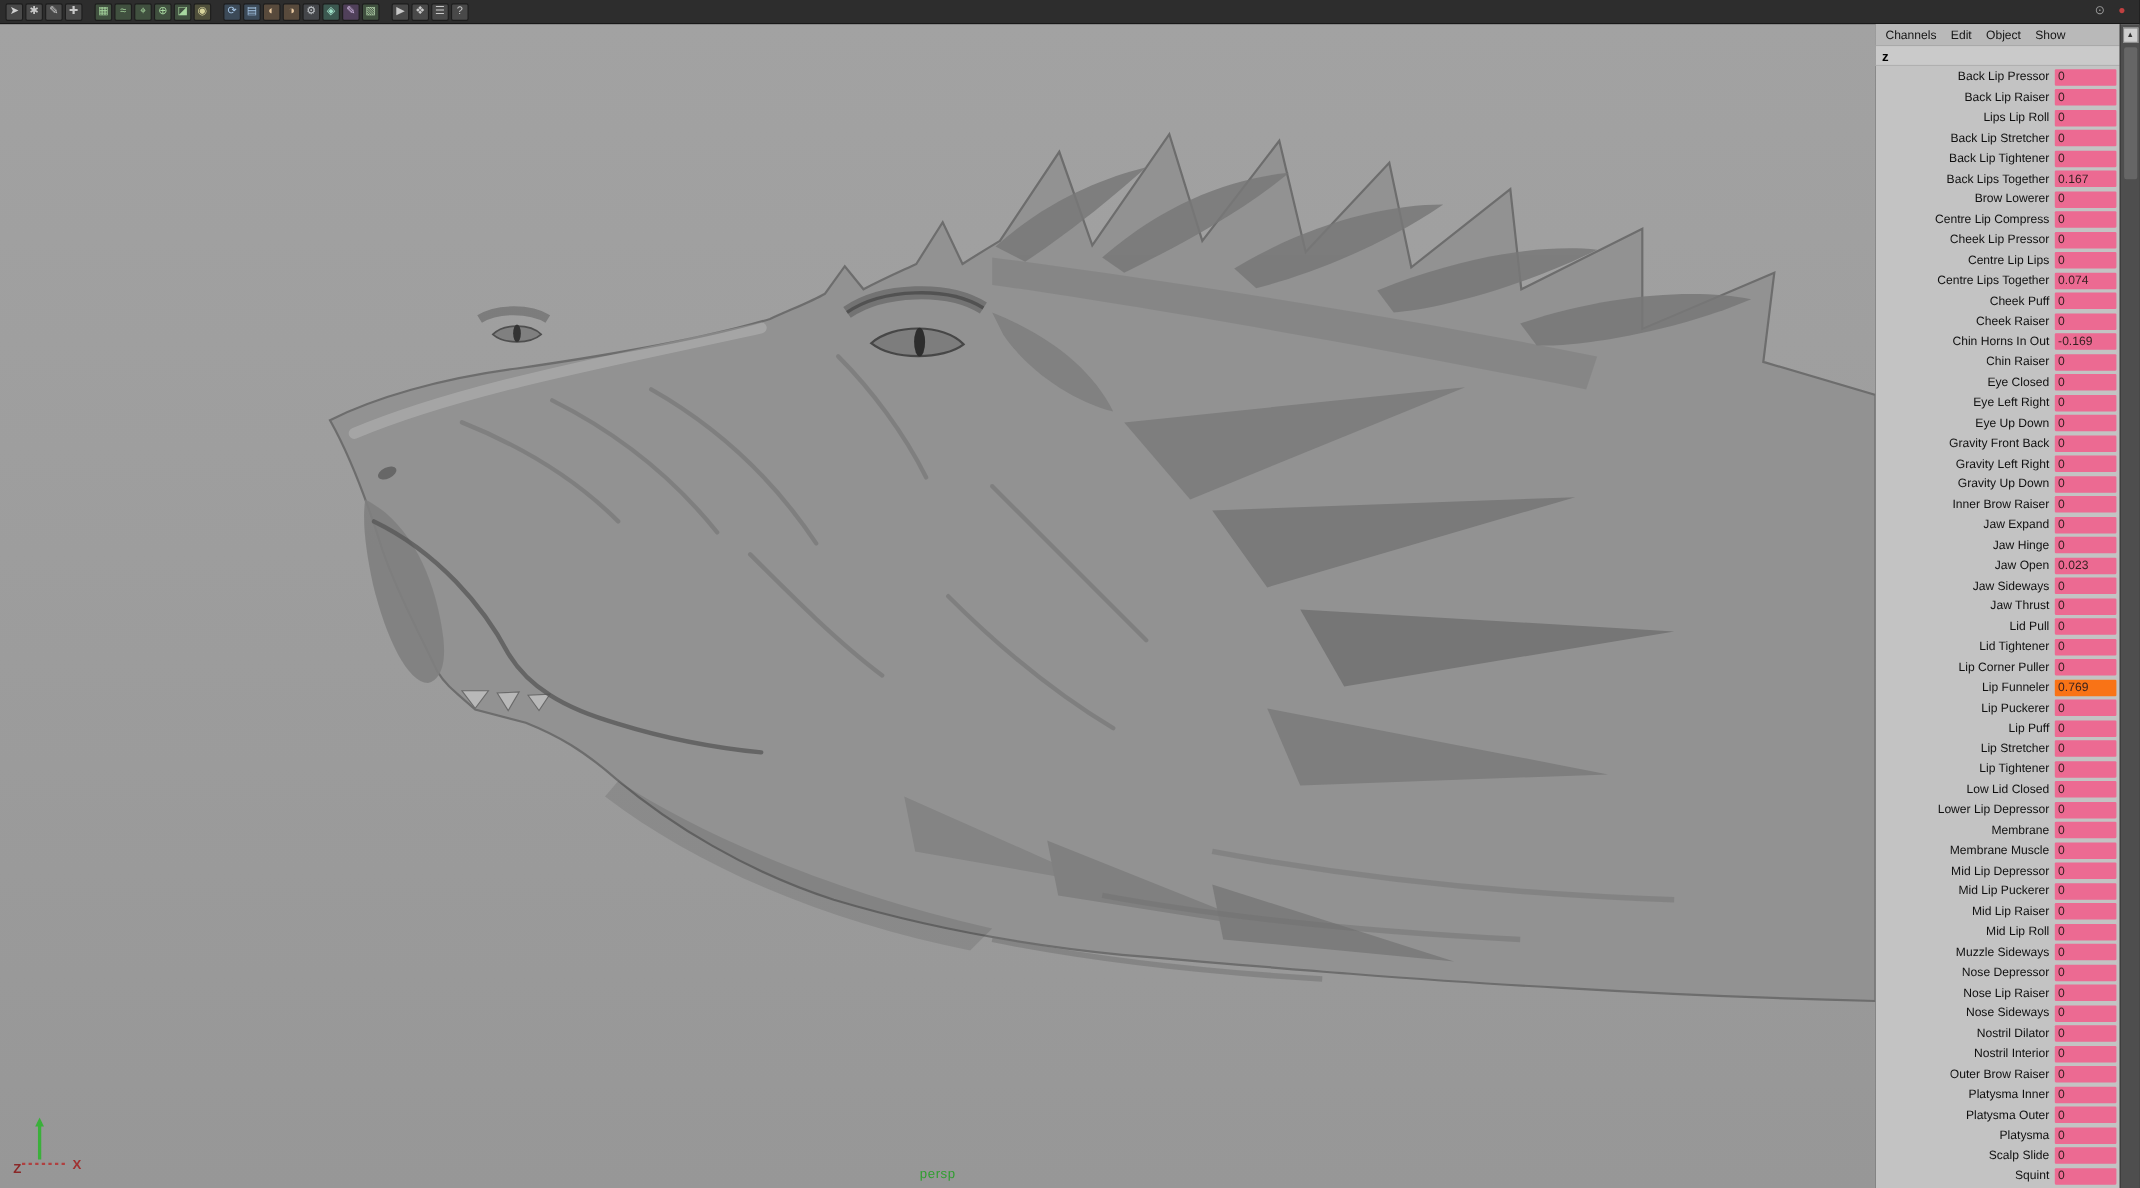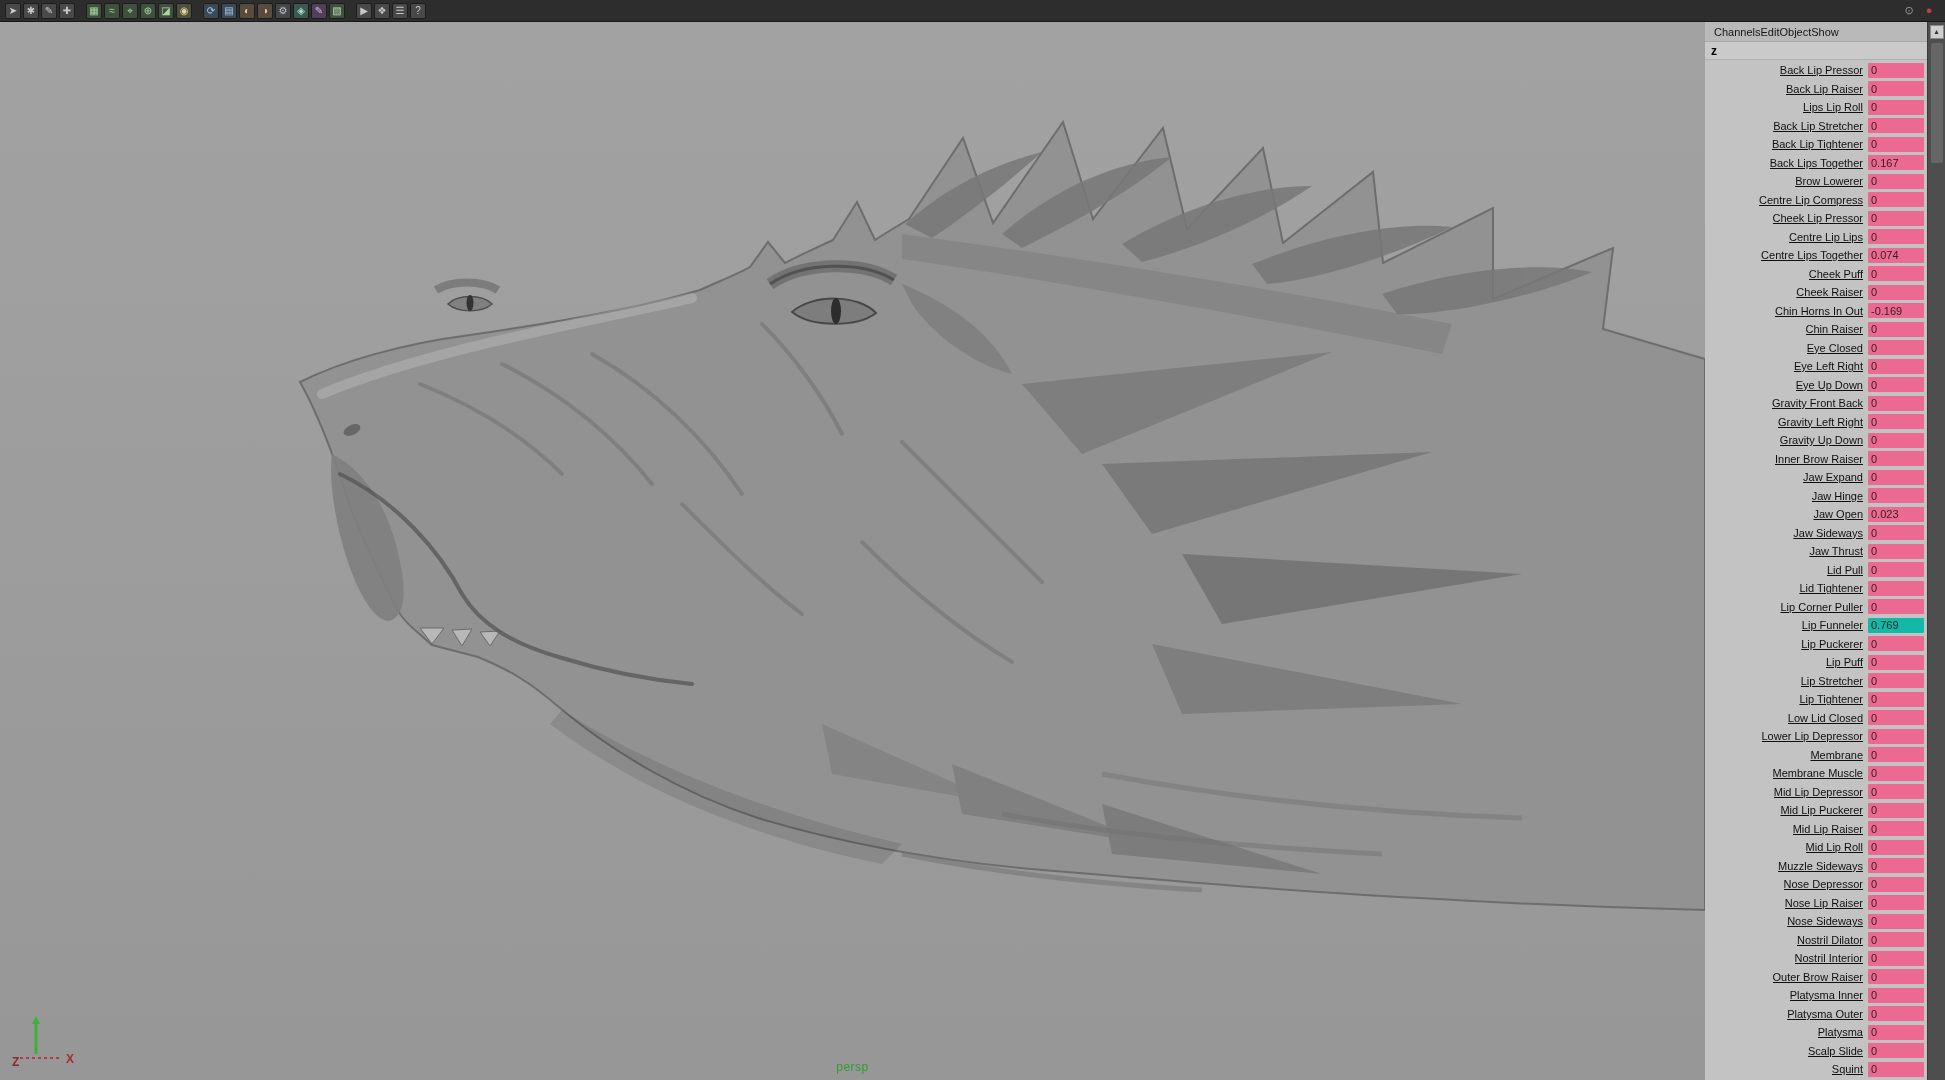--- a/index.html
+++ b/index.html
@@ -41,38 +41,38 @@
     position:absolute; bottom:6px; left:50%; transform:translateX(-50%);
     color:#2f9e2f; font-size:12px; letter-spacing:0.5px;
   }
   .axis-gizmo { position:absolute; left:10px; bottom:8px; width:72px; height:58px; }
 
   
   .channel-panel { width:240px; flex:0 0 240px; background:#c3c3c3; display:flex; }
   .panel-content { flex:1; display:flex; flex-direction:column; min-width:0; }
   .panel-menus {
     height:20px; flex:0 0 20px; background:#b9b9b9;
-    display:flex; align-items:center; padding:0 9px;
+    display:flex; align-items:center; gap:13px; padding:0 9px;
     font-size:11px; color:#151515; border-bottom:1px solid #a8a8a8;
   }
   .menu-item { cursor:default; white-space:nowrap; }
   .panel-header {
     height:18px; flex:0 0 18px; background:#cacaca;
     display:flex; align-items:center; padding:0 6px;
     font-size:12px; font-weight:bold; color:#000;
     border-bottom:1px solid #b0b0b0;
   }
   .channel-list { flex:1; overflow:hidden; padding-top:1px; }
   .ch-row {
     height:18.5px; display:flex; align-items:center;
     justify-content:flex-end; padding-right:3px;
   }
   .ch-label {
     font-size:11px; color:#101010; text-align:center;
-    padding-right:5px; white-space:nowrap; overflow:hidden;text-decoration:underline;
+    padding-right:5px; white-space:nowrap; overflow:hidden;
   }
   .ch-value {
     width:56px; flex:0 0 56px; height:15px; border-radius:1px;
     font-size:11px; color:#331f1f; padding:0 3px;
     display:flex; align-items:center; white-space:nowrap; overflow:hidden;
   }
   .panel-scrollbar {
     width:18px; flex:0 0 18px; background:#4e4e4e;
     display:flex; flex-direction:column; align-items:center;
     border-left:1px solid #3a3a3a;
@@ -348,21 +348,21 @@
             <div class="ch-row">
               <span class="ch-label">Lid Tightener</span>
               <div class="ch-value" style="background: rgb(236, 106, 146);">0</div>
             </div>
             <div class="ch-row">
               <span class="ch-label">Lip Corner Puller</span>
               <div class="ch-value" style="background: rgb(236, 106, 146);">0</div>
             </div>
             <div class="ch-row">
               <span class="ch-label">Lip Funneler</span>
-              <div class="ch-value" style="background: #14b8a6;">0.769</div>
+              <div class="ch-value" style="background: #f97316;">0.769</div>
             </div>
             <div class="ch-row">
               <span class="ch-label">Lip Puckerer</span>
               <div class="ch-value" style="background: rgb(236, 106, 146);">0</div>
             </div>
             <div class="ch-row">
               <span class="ch-label">Lip Puff</span>
               <div class="ch-value" style="background: rgb(236, 106, 146);">0</div>
             </div>
             <div class="ch-row">

